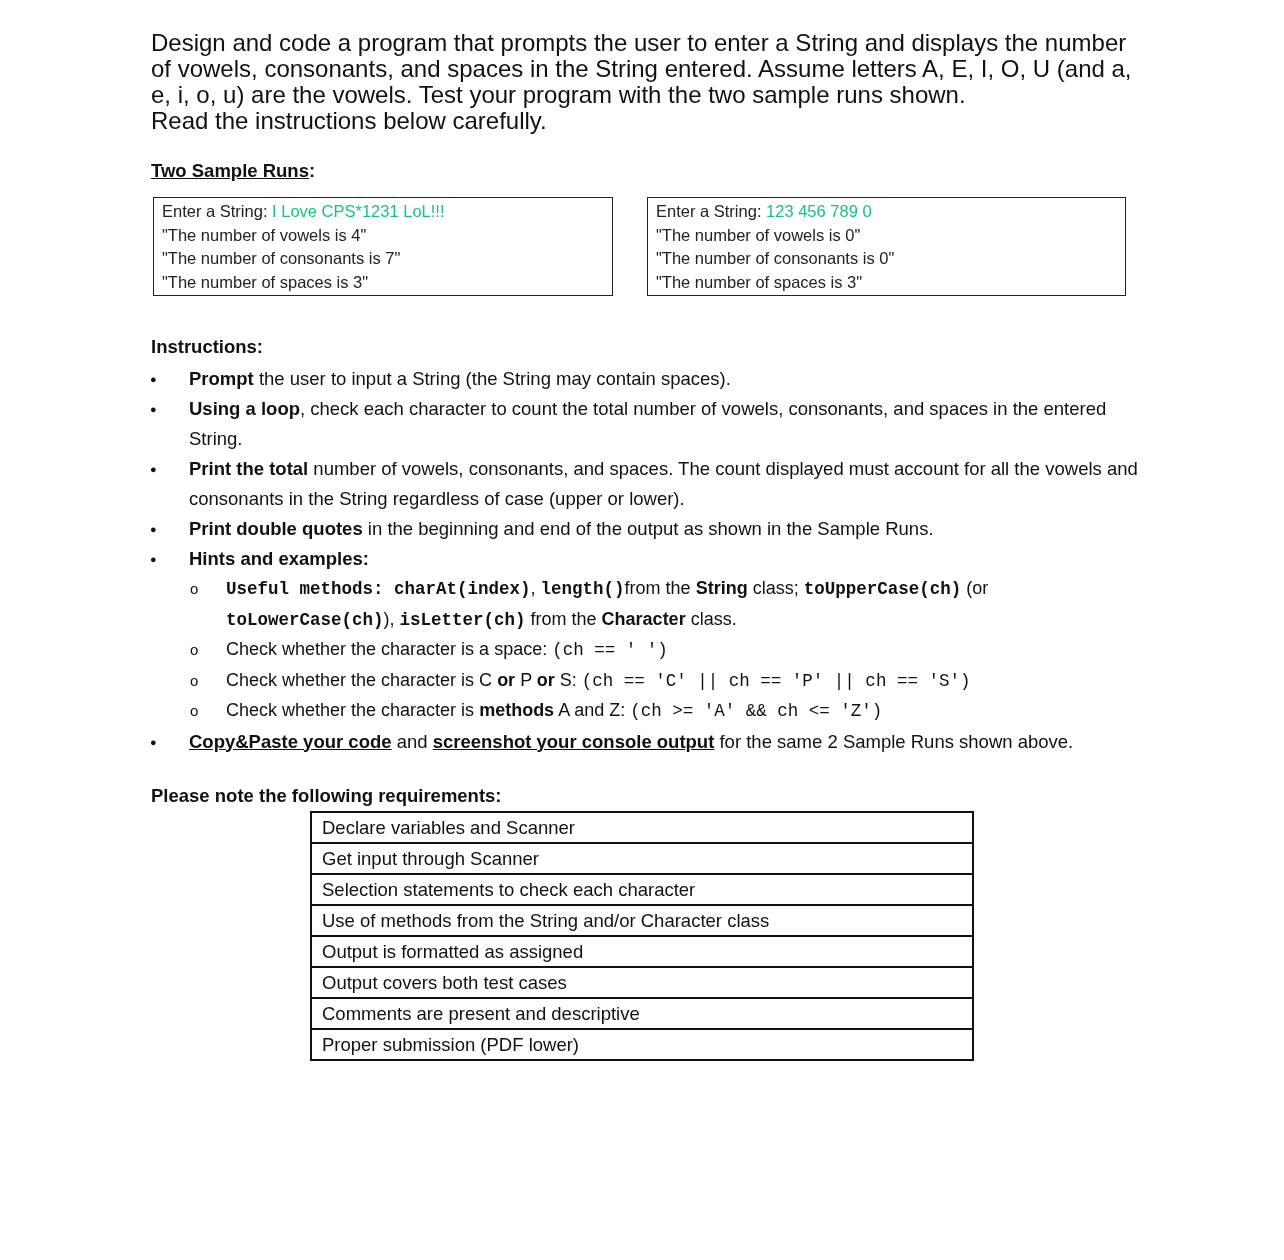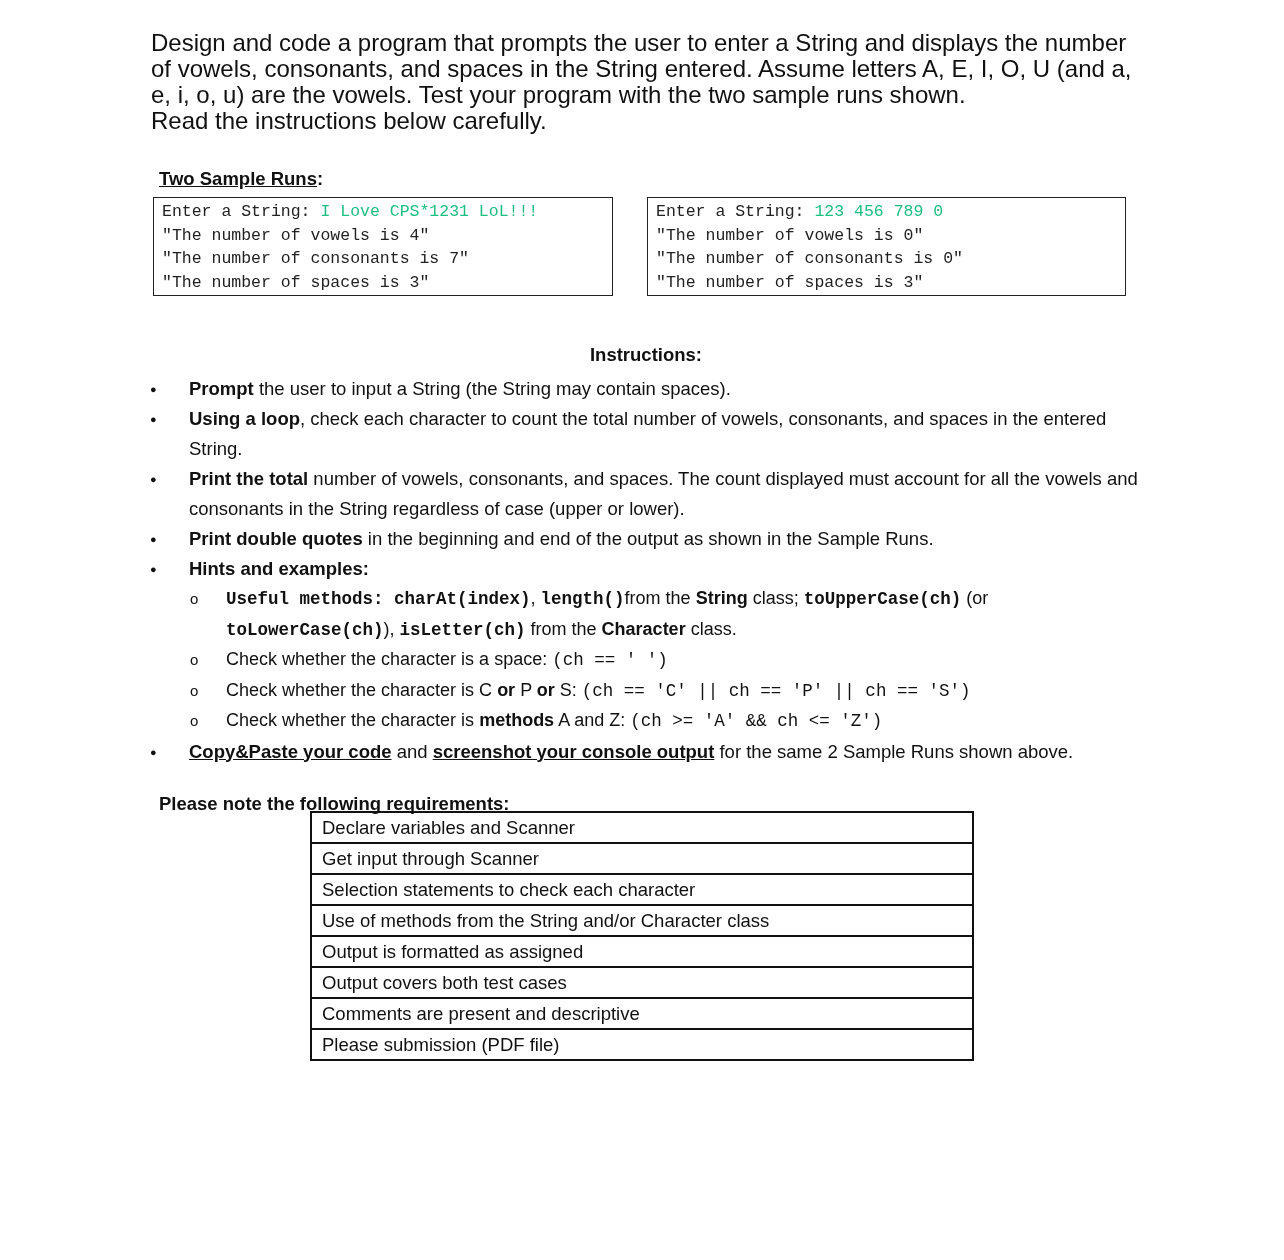--- a/index.html
+++ b/index.html
@@ -1,24 +1,24 @@
 <!DOCTYPE html>
 <html><head>
 <meta charset="utf-8">
 <style>
   html, body { margin:0; padding:0; background:#ffffff; }
   body { width:1284px; height:1260px; position:relative; overflow:hidden;
          font-family:"Liberation Sans", sans-serif; color:#111; }
   .page { position:absolute; left:151px; top:30px; width:990px; }
   .intro { font-size:24px; line-height:26px; margin:0; }
-  .section-title { font-size:18.5px; font-weight:bold; margin:8px;text-align:center; }
+  .section-title { font-size:18.5px; font-weight:bold; margin:0; }
   .underline { text-decoration:underline; }
   .runs { position:absolute; top:167px; left:0; width:990px; height:110px; }
   .console { position:absolute; border:1.5px solid #222; background:#fff;
-             font-family:Liberation Mono, monospace; font-size:16.5px; line-height:23.5px;
+             font-family:Liberation Sans, sans-serif; font-size:16.5px; line-height:23.5px;
              padding:2px 8px; box-sizing:border-box; color:#222; white-space:pre; }
   .console .input { color:#1dbf80; }
   .instructions { position:absolute; top:306px; left:0; width:990px; }
   ul.bullets { list-style:none; margin:6px 0 0 0; padding:0; }
   ul.bullets > li { position:relative; padding-left:38px; font-size:18.5px; line-height:30px; }
   ul.bullets > li::before { content:"\25CF"; position:absolute; left:-1px; top:0; font-size:11px; }
   ul.sub { list-style:none; margin:0; padding:0; }
   ul.sub > li { position:relative; padding-left:75px; margin-left:0; font-size:18px; line-height:29.5px; }
   ul.sub > li::before { content:"o"; position:absolute; left:39px; top:0; font-size:15px; }
   .mono { font-family:"Liberation Mono", monospace; font-size:17.5px; }
@@ -80,18 +80,18 @@
       <tr>
           <td>Output is formatted as assigned</td>
         </tr>
       <tr>
           <td>Output covers both test cases</td>
         </tr>
       <tr>
           <td>Comments are present and descriptive</td>
         </tr>
       <tr>
-          <td>Please submission (PDF file)</td>
+          <td>Proper submission (PDF lower)</td>
         </tr>
     </tbody>
   </table>
 
 </div>
 
 </body></html>

